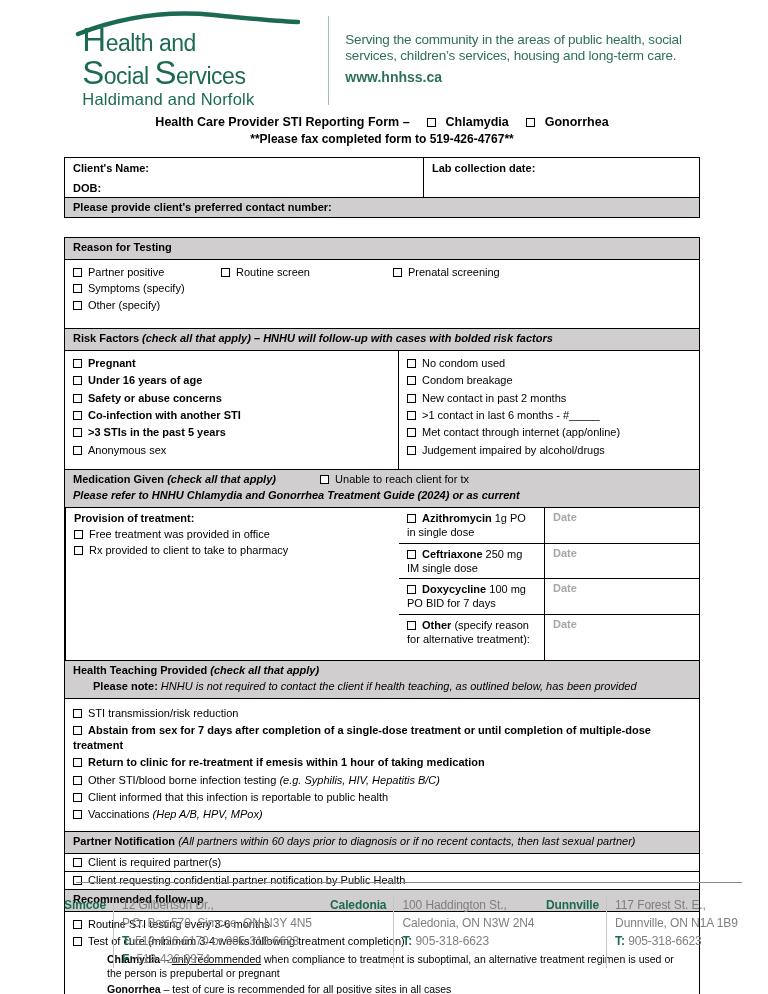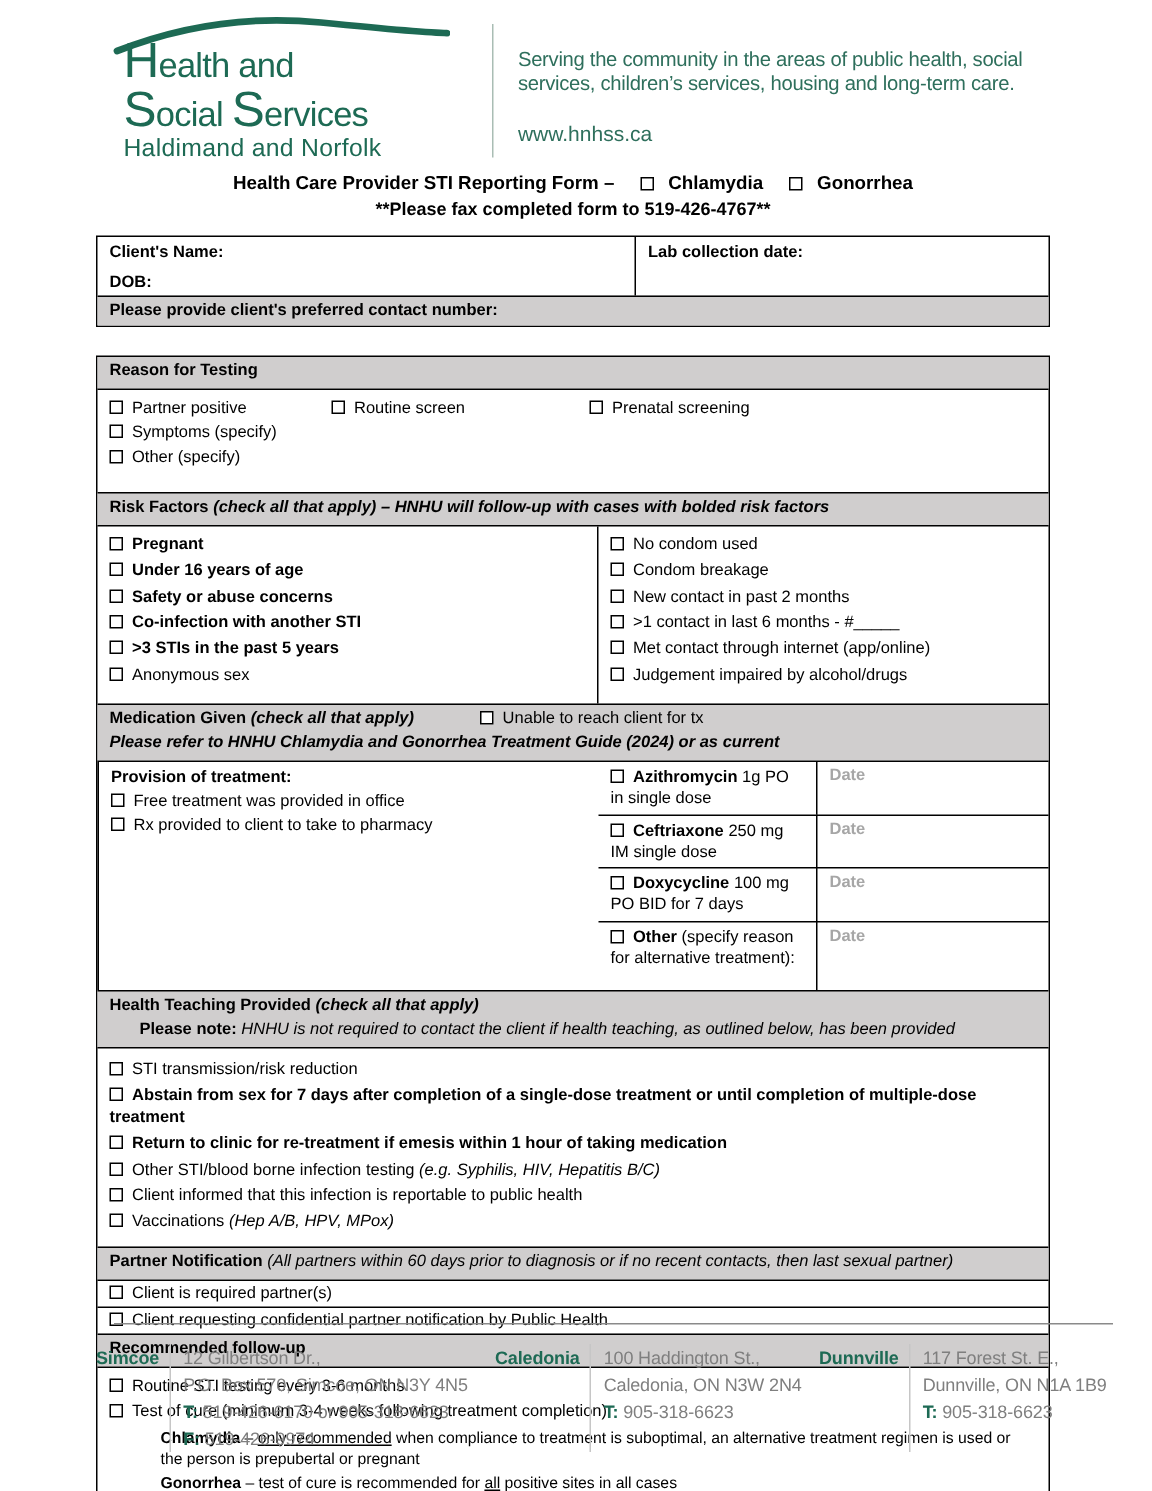--- a/index.html
+++ b/index.html
@@ -12,21 +12,21 @@
   
   .header { display:flex; align-items:flex-start;justify-content:center; }
   .logo-block { width:238px; flex:none; }
   .swoosh { display:block; margin-bottom:-15px; margin-left:-8px; }
   .logo-line { color:#1d6a54; font-size:23px; line-height:1.0; white-space:nowrap; letter-spacing:-0.5px; }
   .logo-line .cap { font-size:33px; }
   .logo-sub { color:#1d6a54; font-size:16.5px; letter-spacing:0.2px; margin-top:1px; white-space:nowrap; }
   .header-divider { width:1px; background:#a9bdb4; align-self:stretch; margin:8px 16px 4px 8px; }
   .tagline-block { padding-top:24px; color:#2e6f5c; }
   .tagline { font-size:13.5px; line-height:1.22; letter-spacing:-0.2px; }
-  .website { font-weight:400; font-size:14px; margin-top:16px; }
+  .website { font-weight:700; font-size:14px; margin-top:4px; }
   
   .form-title { text-align:center; font-weight:700; font-size:12.5px; margin-top:6px; }
   .fax-note { text-align:center; font-weight:700; font-size:12px; margin-top:3px; margin-bottom:11px; }
   
   .cb { display:inline-block; width:9px; height:9px; border:1px solid #000; background:#fff;
         vertical-align:-1px; margin-right:6px; flex:none; }
   .title-cb { margin-left:14px; }
   
   .client-table { border:1px solid #000; font-size:11px; font-weight:700; }
   .client-row1 { display:flex; }

